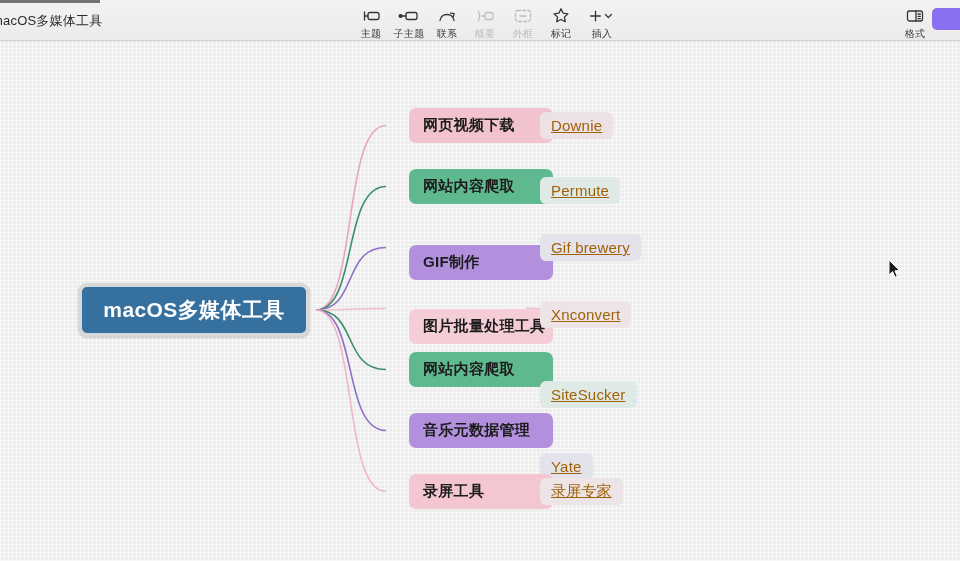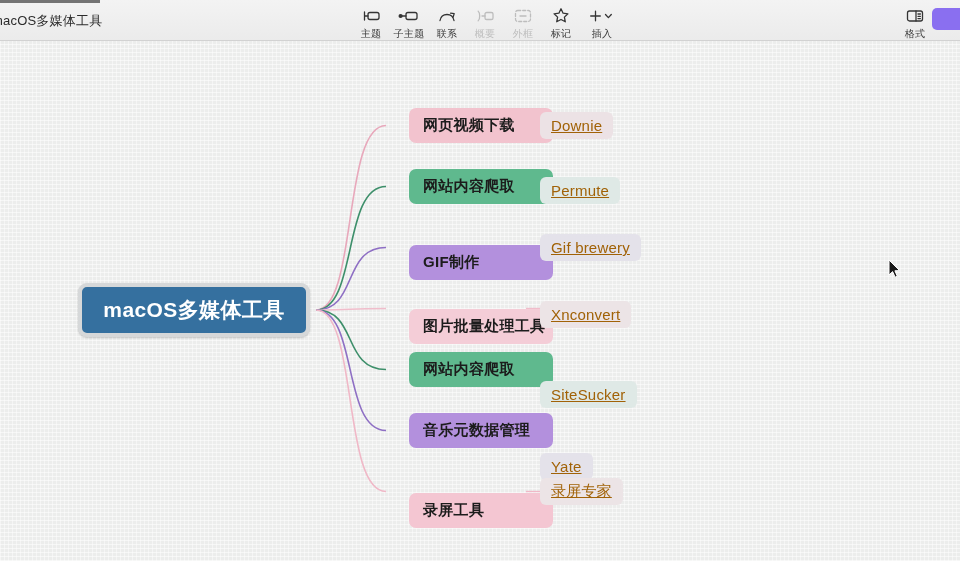--- a/index.html
+++ b/index.html
@@ -233,21 +233,21 @@
         </div>
         <div class="node leaf" style="top: 315px; background: rgb(223, 233, 230); margin-top: 25px;">
           <span class="txt">SiteSucker</span>
         </div>
         <div class="node branch" style="top: 372px; background: rgb(179, 144, 221); text-align: center;">
           <span class="txt">音乐元数据管理</span>
         </div>
         <div class="node leaf" style="top: 376px; background: rgb(228, 226, 234); margin-top: 36px;">
           <span class="txt">Yate</span>
         </div>
-        <div class="node branch" style="top: 452px; background: rgb(244, 198, 210);">
+        <div class="node branch" style="top: 433px; background: rgb(244, 198, 210);">
           <span class="txt">录屏工具</span>
         </div>
         <div class="node leaf" style="top: 437px; background: rgb(236, 228, 230);">
           <span class="txt">录屏专家</span>
         </div>
       </div>
   </div>
 
   <svg id="cursor" width="14" height="20" viewBox="0 0 14 20" xmlns="http://www.w3.org/2000/svg" style="left: 888px; top: 259px;">
     <path d="M1,1 L1,16 L4.6,12.6 L7.1,18.2 L9.3,17.2 L6.9,11.8 L11.6,11.6 Z" fill="#1a1a1a" stroke="#ffffff" stroke-width="1"></path>

